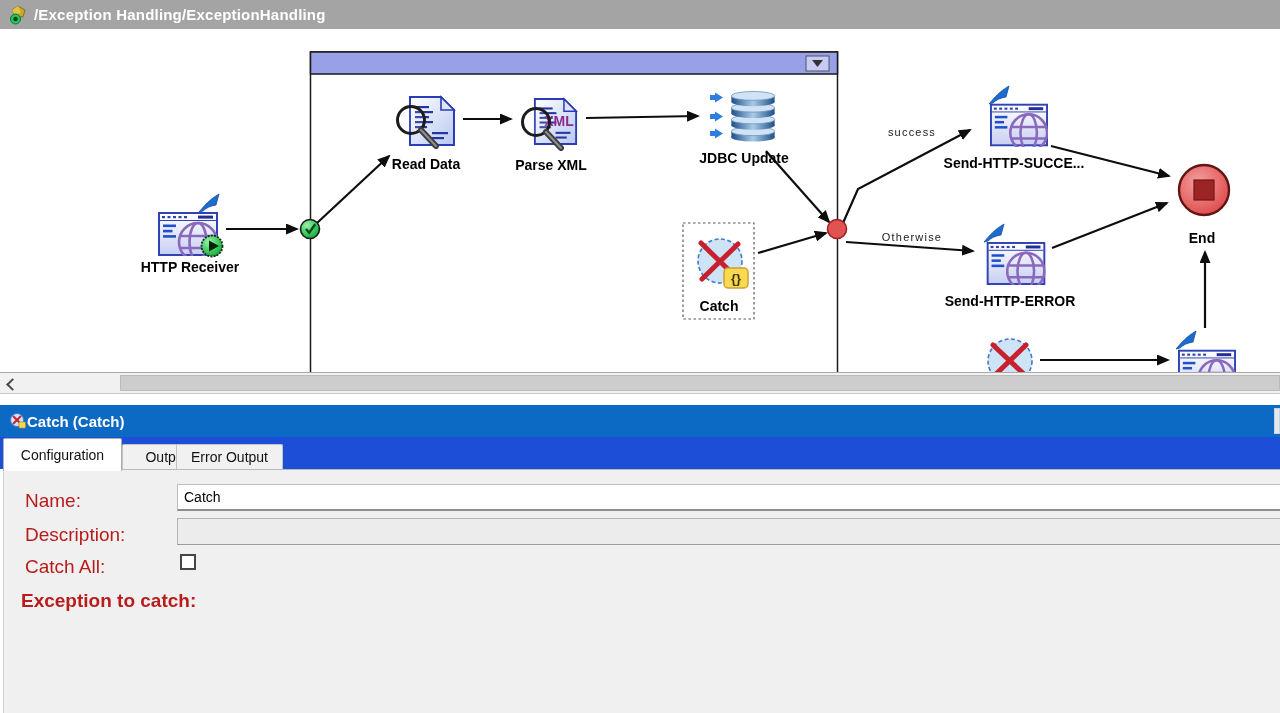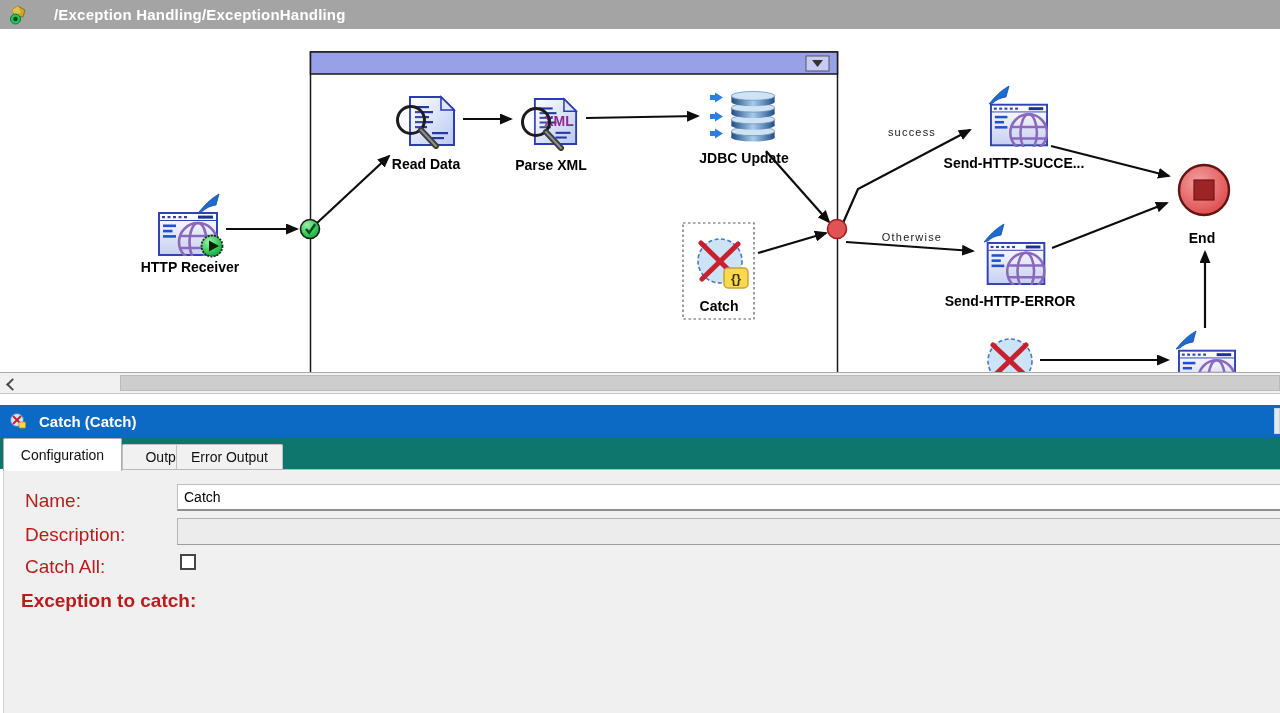--- a/index.html
+++ b/index.html
@@ -1,36 +1,36 @@
 <!DOCTYPE html>
 <html><head>
 <meta charset="utf-8">
 <style>
   html,body{margin:0;padding:0;background:#fff;}
   .screen{position:relative;width:1280px;height:713px;overflow:hidden;
     font-family:"Liberation Sans",sans-serif;background:#fff;}
   
   .titlebar{position:absolute;left:0;top:0;width:1280px;height:29px;background:#a4a4a4;
-    display:flex;align-items:center;gap:24px;padding-left:8px;box-sizing:border-box;}
+    display:flex;align-items:center;gap:4px;padding-left:8px;box-sizing:border-box;}
   .titlebar .title{color:#fff;font-weight:bold;font-size:15px;letter-spacing:.2px;}
   
   .canvas{position:absolute;left:0;top:29px;width:1280px;height:343px;background:#fff;overflow:hidden;}
   
   .hscroll{position:absolute;left:0;top:372px;width:1280px;height:22px;background:#f1f1f1;
     border-top:1px solid #a9a9a9;border-bottom:1px solid #c6c6c6;box-sizing:border-box;}
   .hscroll .thumb{position:absolute;left:120px;right:0;top:2px;bottom:2px;background:#cdcdcd;border:1px solid #bbb;box-sizing:border-box;}
   .chev-left{position:absolute;left:8px;top:7px;width:7px;height:7px;
     border-left:2px solid #4a4a4a;border-bottom:2px solid #4a4a4a;transform:rotate(45deg);}
   
   .propbar{position:absolute;left:0;top:405px;width:1280px;height:32px;background:#0d6ac4;
-    display:flex;align-items:center;gap:12px;padding-left:9px;box-sizing:border-box;}
+    display:flex;align-items:center;gap:0;padding-left:9px;box-sizing:border-box;}
   .propbar .title{color:#fff;font-weight:bold;font-size:15px;}
   .propbar-btn{position:absolute;right:0;top:3px;width:6px;height:26px;background:#e8e8e8;border:1px solid #c2d4e8;box-sizing:border-box;}
   
-  .tabstrip{position:absolute;left:0;top:437px;width:1280px;height:32px;background:#0f766e;}
+  .tabstrip{position:absolute;left:0;top:437px;width:1280px;height:32px;background:#1d4ed8;}
   .tab{position:absolute;display:flex;align-items:center;justify-content:center;
     font-size:14px;color:#111;box-sizing:border-box;cursor:default;}
   .tab.active{left:3px;top:1px;width:119px;height:33px;background:#fff;
     border:1px solid #adadad;border-bottom:none;border-radius:2px 2px 0 0;z-index:3;}
   .tab.t2{left:122px;top:7px;width:58px;height:25px;background:#f1f1f1;
     border:1px solid #c2c2c2;border-bottom:none;border-radius:2px 2px 0 0;padding-left:31px;}
   .tab.t3{left:176px;top:7px;width:107px;height:25px;background:#f1f1f1;
     border:1px solid #c2c2c2;border-bottom:none;border-radius:2px 2px 0 0;}
   
   .panel{position:absolute;left:3px;top:469px;width:1277px;height:244px;background:#f0f0f0;

